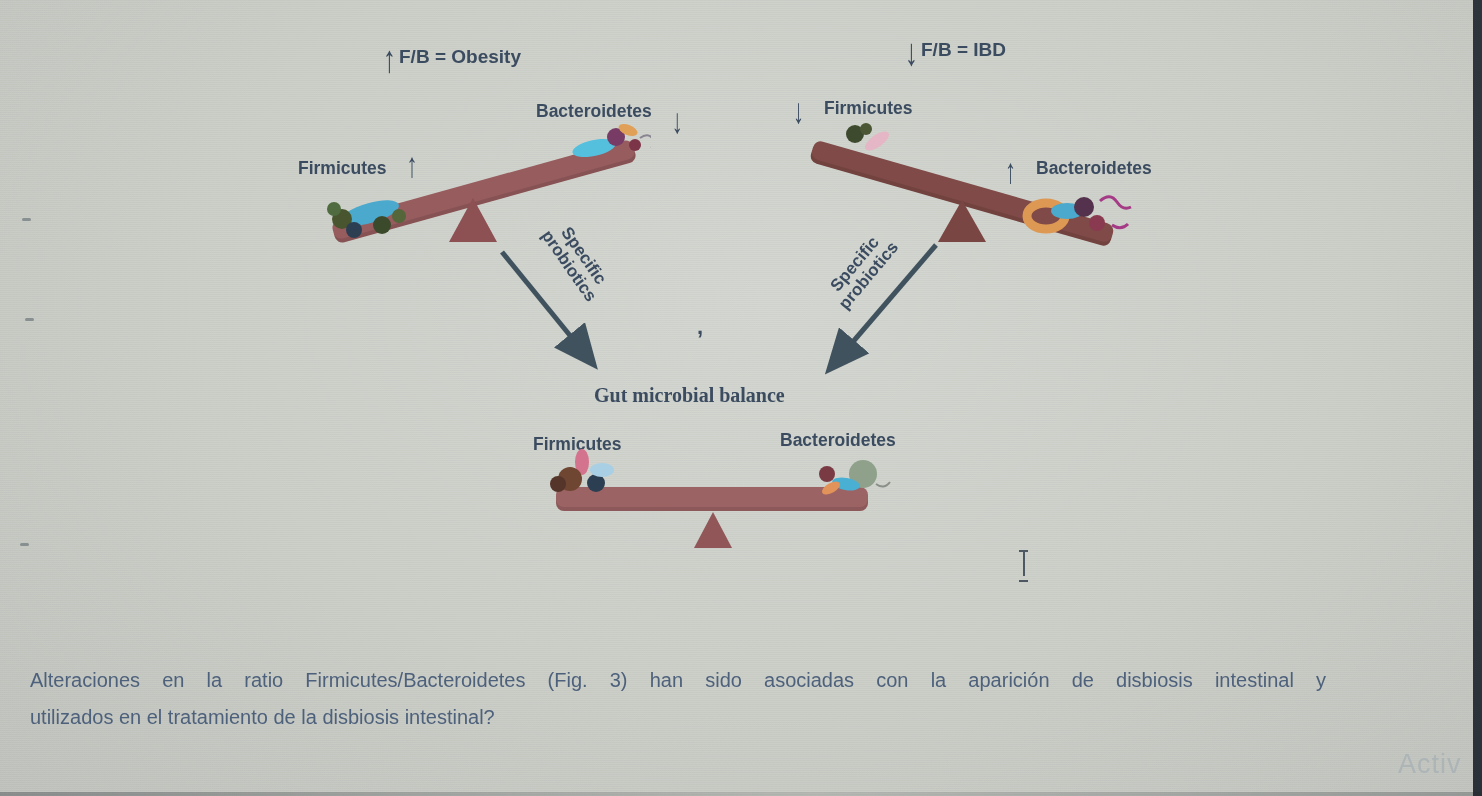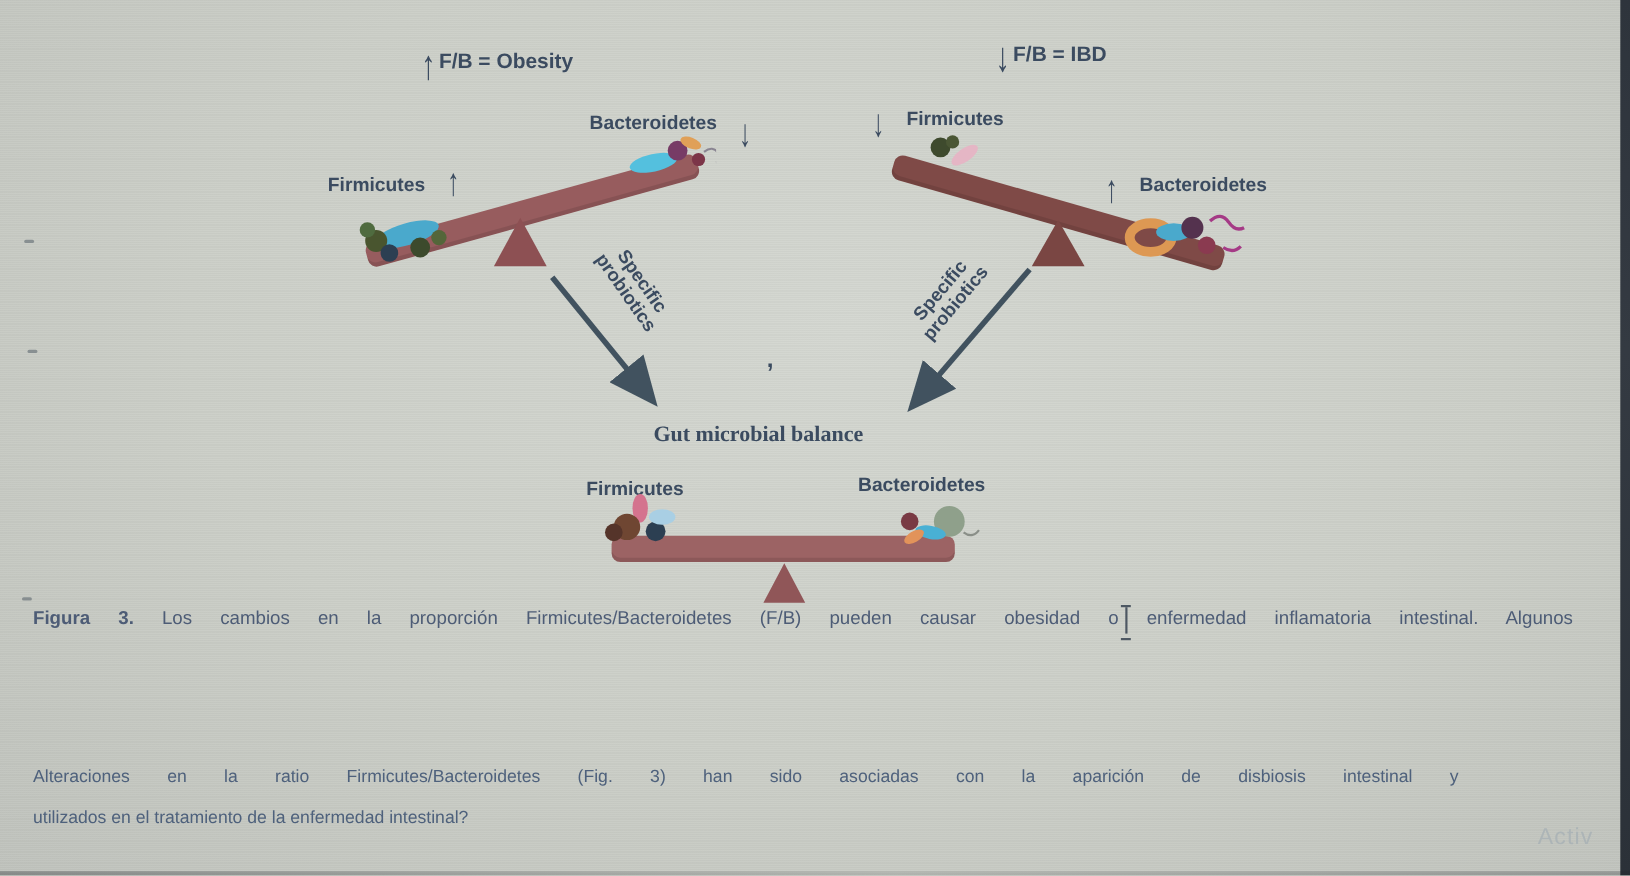--- a/index.html
+++ b/index.html
@@ -64,30 +64,30 @@
     font-weight:700;font-size:20px;color:var(--label-text,#3b4b60);font-family:Liberation Serif, serif;
   }
 
   
   .caption{position:absolute;left:30px;top:551px;width:1400px;
     font-size:17px;color:var(--caption-text,#4d5c76);}
   .cap-line{line-height:22px;margin-bottom:10px;}
   .stretch{text-align:justify;text-align-last:justify;}
   .cap-bold{font-weight:700;}
 
-  .question{position:absolute;left:30px;top:688px;width:1296px;
-    font-size:16px;color:var(--question-text,#4e617c);}
+  .question{position:absolute;left:30px;top:662px;width:1296px;
+    font-size:20px;color:var(--question-text,#4e617c);}
   .q-line{line-height:37px;}
 
   
   .text-cursor{position:absolute;left:1019px;top:550px;width:9px;height:28px;
     border-top:2px solid #2f3b4a;border-bottom:2px solid #2f3b4a;opacity:.8;}
   .text-cursor::before{content:"";position:absolute;left:3.5px;top:0;width:2px;height:24px;background:#2f3b4a;}
 
-  .watermark{position:absolute;left:1398px;top:749px;font-size:21px;
+  .watermark{position:absolute;left:1398px;top:749px;font-size:27px;
     color:var(--watermark-text,#a9b2b6);opacity:.85;letter-spacing:1px;}
 
   .edge-strip{position:absolute;right:0;top:0;width:9px;height:796px;
     background:linear-gradient(180deg,#2e343c,var(--edge-strip,#343a42) 40%,#2b3138);}
   .bottom-shade{position:absolute;left:0;bottom:0;width:100%;height:4px;
     background:linear-gradient(90deg,rgba(35,40,46,.35),rgba(35,40,46,.12) 55%,rgba(35,40,46,.28));}
 
   .dash{position:absolute;width:9px;height:3px;border-radius:2px;background:#4a5560;opacity:.5;}
   .dash-1{left:22px;top:218px;}
   .dash-2{left:25px;top:318px;}
@@ -188,27 +188,26 @@
   </svg>
   <svg class="cluster" style="left:808px;top:450px;" width="88" height="52" viewBox="0 0 88 52">
     <circle cx="55" cy="24" r="14" fill="#8fa08b"></circle>
     <ellipse cx="38" cy="34" rx="14" ry="6" fill="#49b0d4" transform="rotate(10 38 34)"></ellipse>
     <ellipse cx="23" cy="38" rx="10" ry="5" fill="#e2935a" transform="rotate(-30 23 38)"></ellipse>
     <circle cx="19" cy="24" r="8" fill="#793a44"></circle>
     <path d="M68,34 q8,6 14,-2" stroke="#8a8f88" stroke-width="2" fill="none"></path>
   </svg>
 
   <div class="caption">
-    <div class="cap-line stretch"><b class="cap-bold">Figura 3.</b><span> Los cambios en la proporción Firmicutes/Bacteroidetes (F/B) pueden causar obesidad o enfermedad inflamatoria intestinal. Algunos</span></div>
   </div>
   <div class="text-cursor"></div>
 
   <div class="question">
     <div class="q-line stretch">Alteraciones en la ratio Firmicutes/Bacteroidetes (Fig. 3) han sido asociadas con la aparición de disbiosis intestinal y</div>
-    <div class="q-line">utilizados en el tratamiento de la enfermedad intestinal?</div>
+    <div class="q-line">utilizados en el tratamiento de la disbiosis intestinal?</div>
   </div>
 
   <div class="watermark">Activ</div>
   <div class="edge-strip"></div>
   <div class="bottom-shade"></div>
   <div class="dash dash-1"></div>
   <div class="dash dash-2"></div>
   <div class="dash dash-3"></div>
 
 </div>

